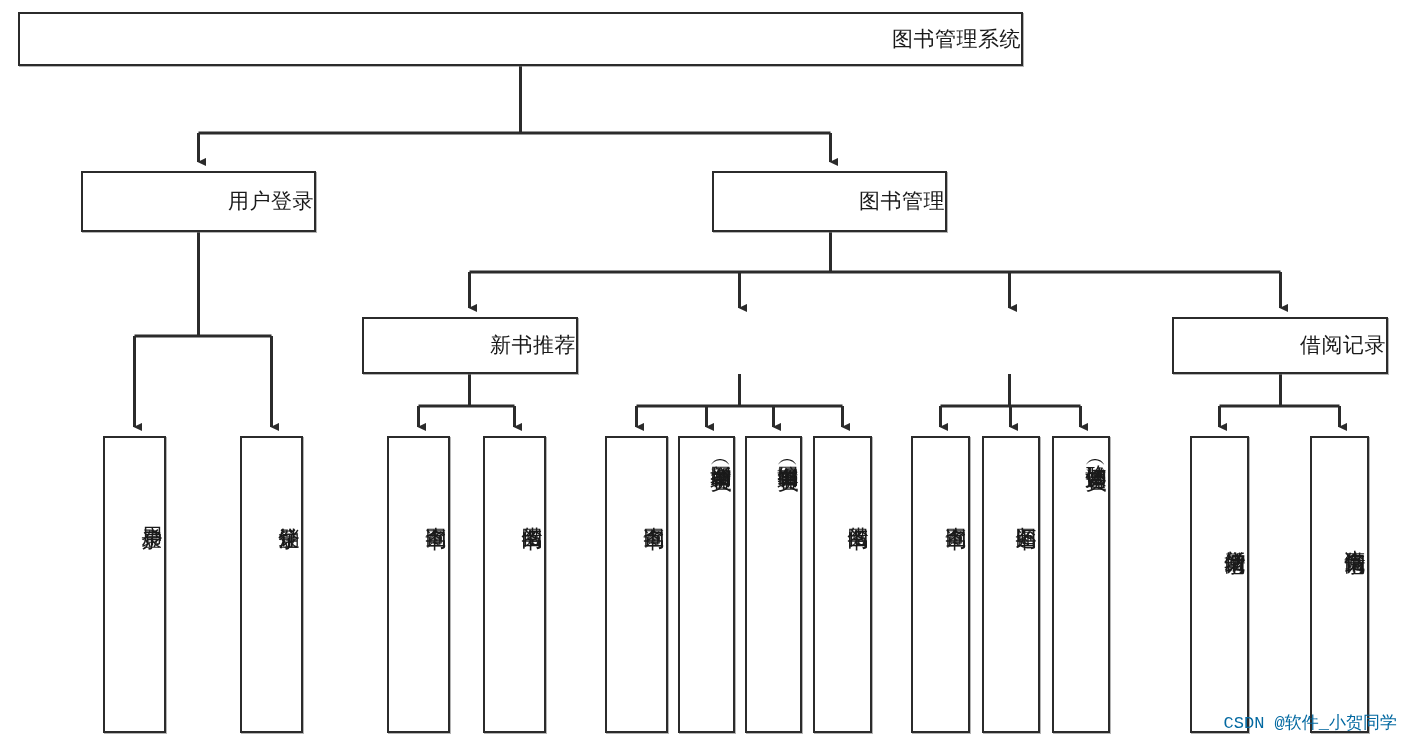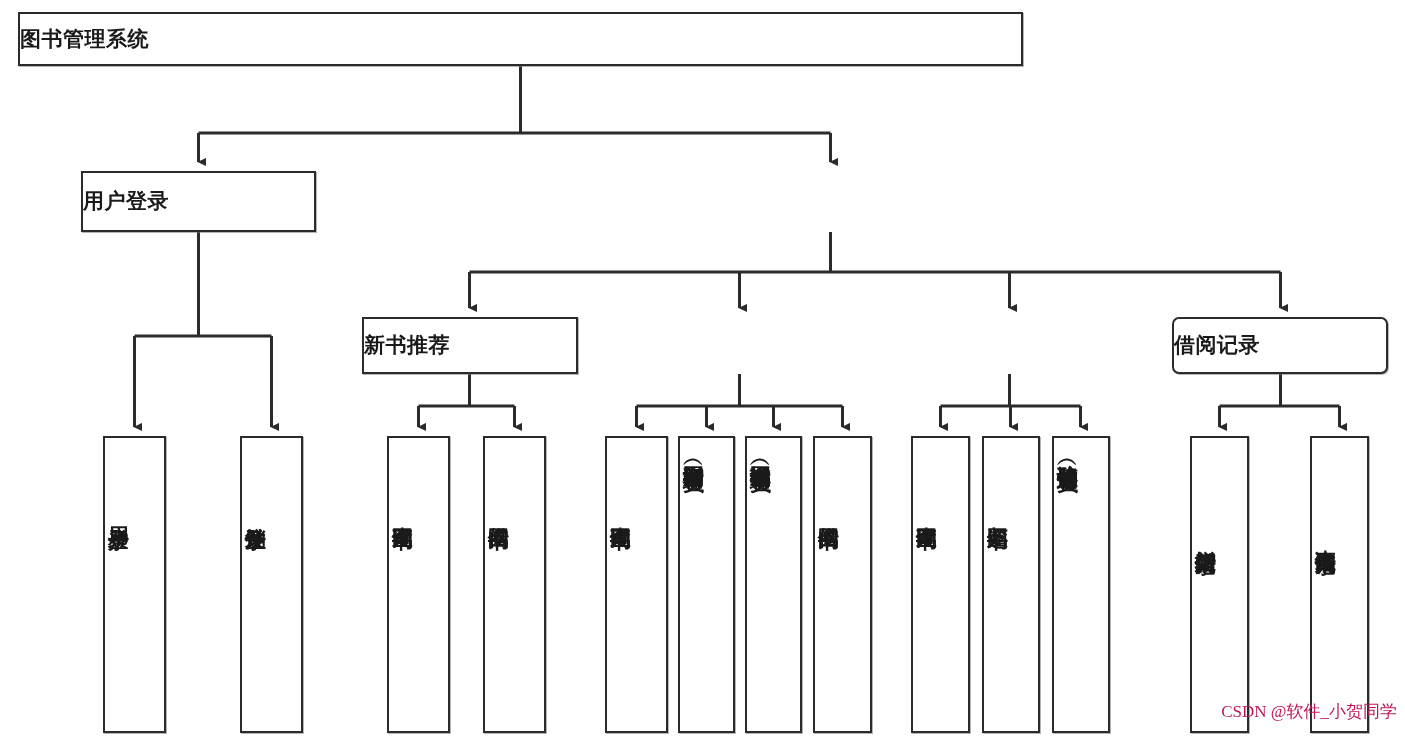--- a/index.html
+++ b/index.html
@@ -26,24 +26,23 @@
     height: 747px;
     pointer-events: none;
   }
   .node {
     position: absolute;
     box-sizing: border-box;
     background: #ffffff;
     border: 2px solid #2b2b2b;
     display: flex;
     align-items: center;
-    justify-content: flex-start;
+    justify-content: flex-end;
     color: #1a1a1a;
     box-shadow: 1px 1px 0 rgba(120,120,120,0.55);
-    font-weight: bold;
   }
   .node-label {
     display: block;
     text-align: center;
     line-height: 1.08;
     letter-spacing: 0.5px;
   }
   .node.horiz .node-label {
     font-size: 21px;
     white-space: nowrap;
@@ -63,25 +62,25 @@
   }
   .node.vert.mid .node-label {
     margin-top: 62px;
   }
   .node.vert.midshort .node-label {
     margin-top: 85px;
   }
   #watermark {
     position: absolute;
     right: 8px;
-    bottom: 24px;
+    bottom: 13px;
     font-size: 17px;
-    color: #be185d;
+    color: #0369a1;
     white-space: nowrap;
-    font-family: Liberation Serif, serif;
+    font-family: Liberation Mono, monospace;
   }
 </style>
 </head>
 <body>
 
 <div id="diagram-root">
 
   <svg id="edge-layer" viewBox="0 0 1405 747" width="1405" height="747" xmlns="http://www.w3.org/2000/svg">
     <defs>
       <marker id="arrowhead" markerWidth="9" markerHeight="9" refX="4.5" refY="7.6" orient="auto" markerUnits="userSpaceOnUse">
@@ -134,28 +133,31 @@
   </svg>
 
   <div class="node horiz" style="left:18px; top:12px; width:1005px; height:54px;">
     <span class="node-label">图书管理系统</span>
   </div>
 
   <div class="node horiz" style="left:81px; top:171px; width:235px; height:61px;">
     <span class="node-label">用户登录</span>
   </div>
 
+  <div class="node horiz" style="left:712px; top:171px; width:235px; height:61px;">
+    <span class="node-label">图书管理</span>
+  </div>
 
   <div class="node horiz" style="left:362px; top:317px; width:216px; height:57px;">
     <span class="node-label">新书推荐</span>
   </div>
 
 
 
-  <div class="node horiz" style="left:1172px; top:317px; width:216px; height:57px;border-radius:7px;">
+  <div class="node horiz" style="left:1172px; top:317px; width:216px; height:57px;">
     <span class="node-label">借阅记录</span>
   </div>
 
   <div class="node vert mid" style="left:103px; top:436px; width:63px; height:297px;">
     <span class="node-label">用户登录</span>
   </div>
 
   <div class="node vert mid" style="left:240px; top:436px; width:63px; height:297px;">
     <span class="node-label">注销登录</span>
   </div>

